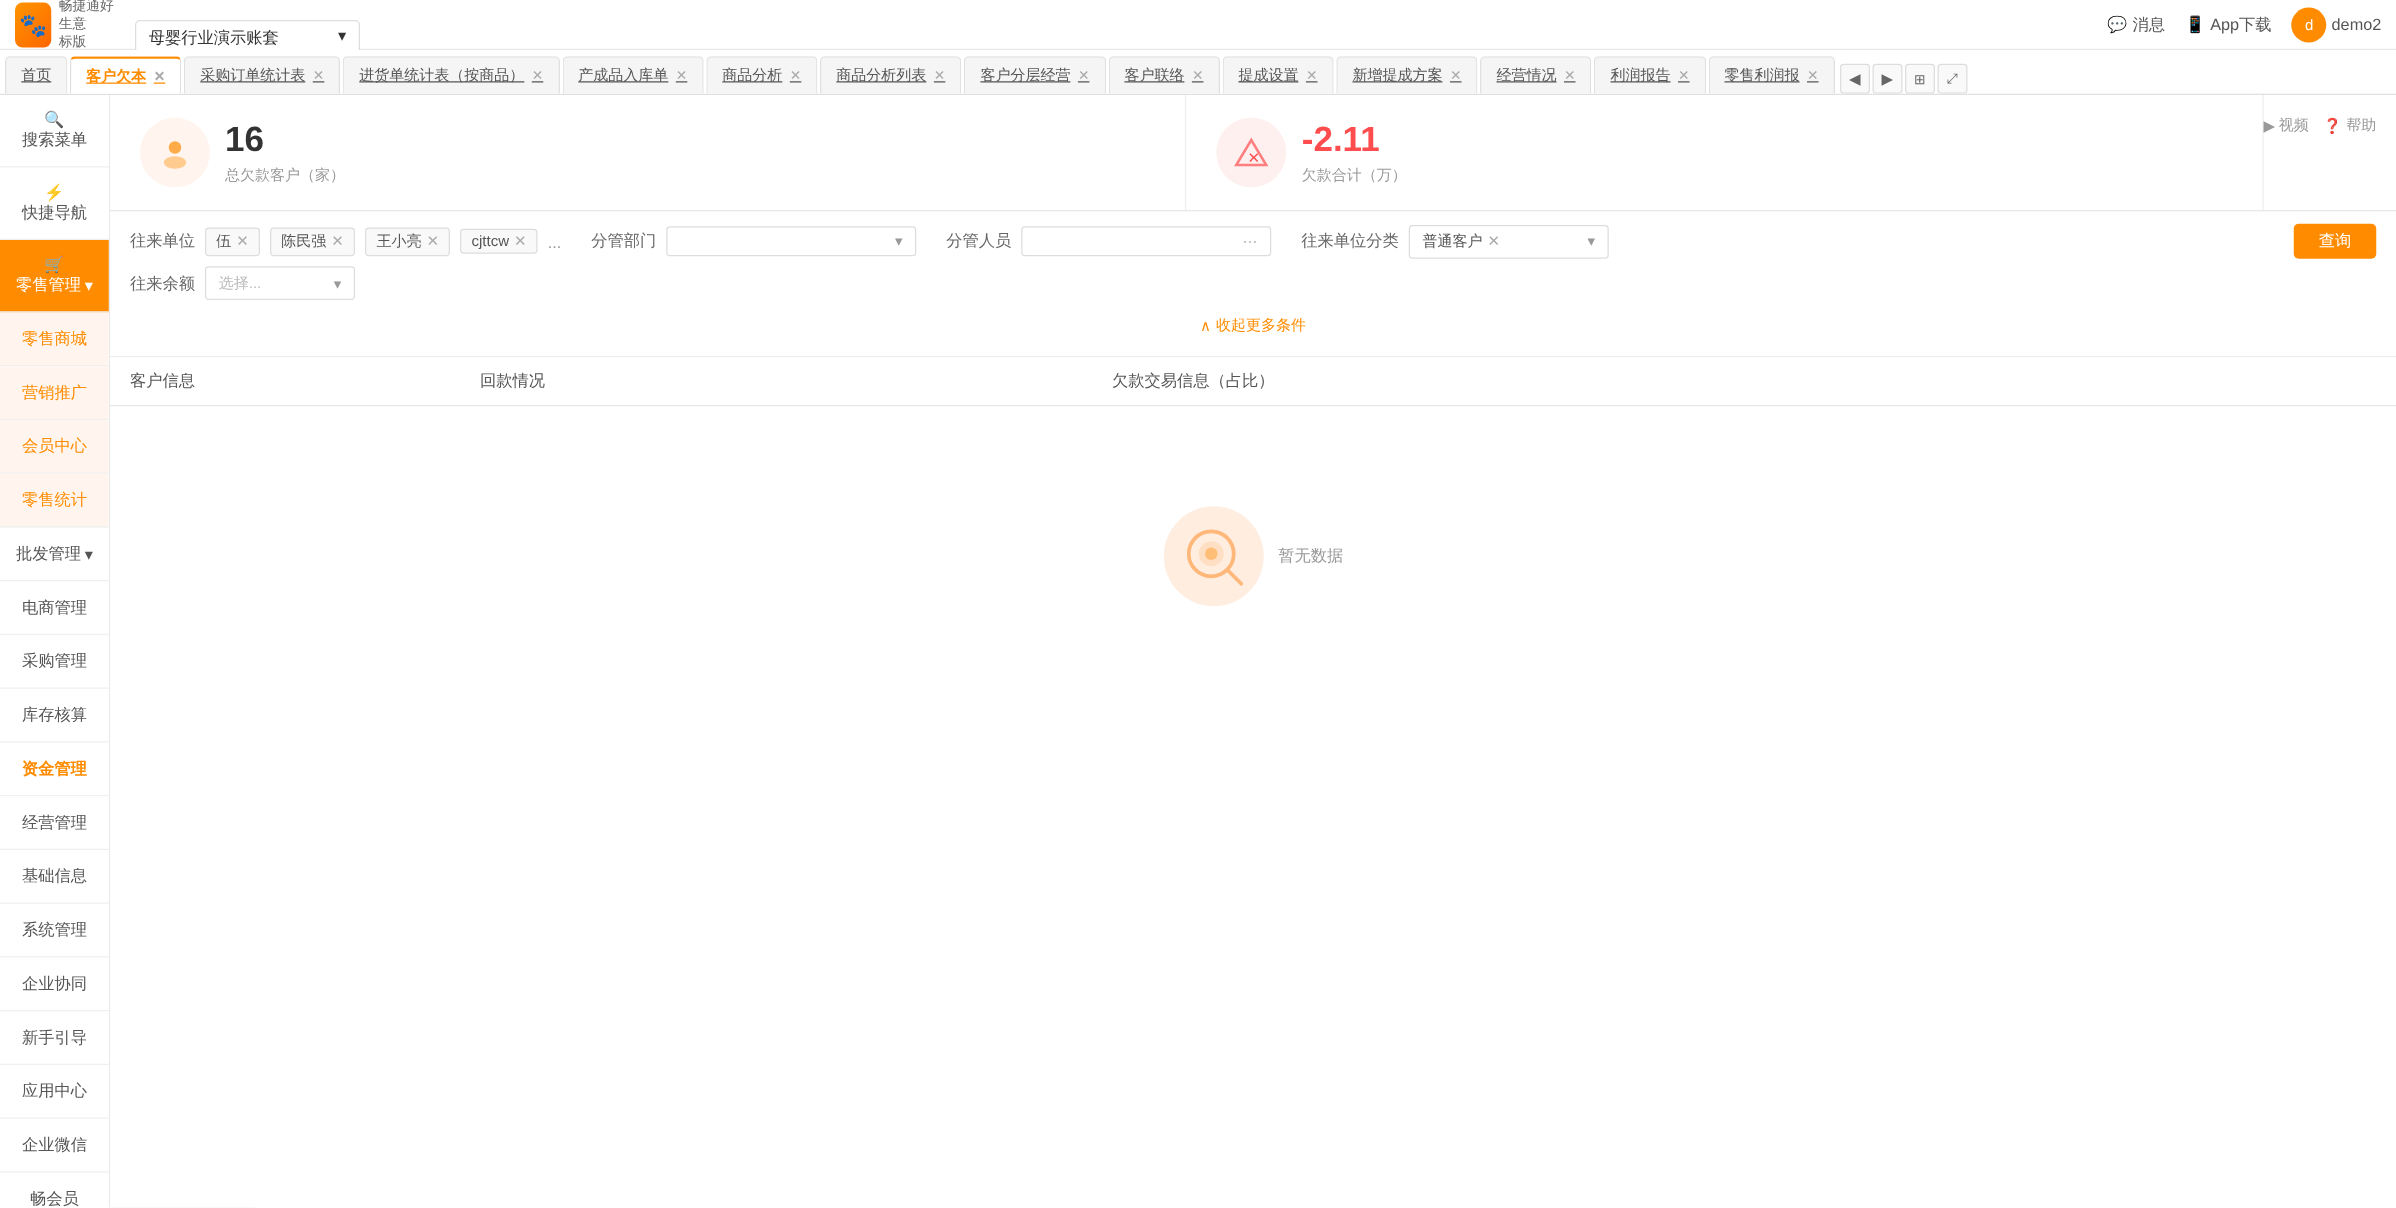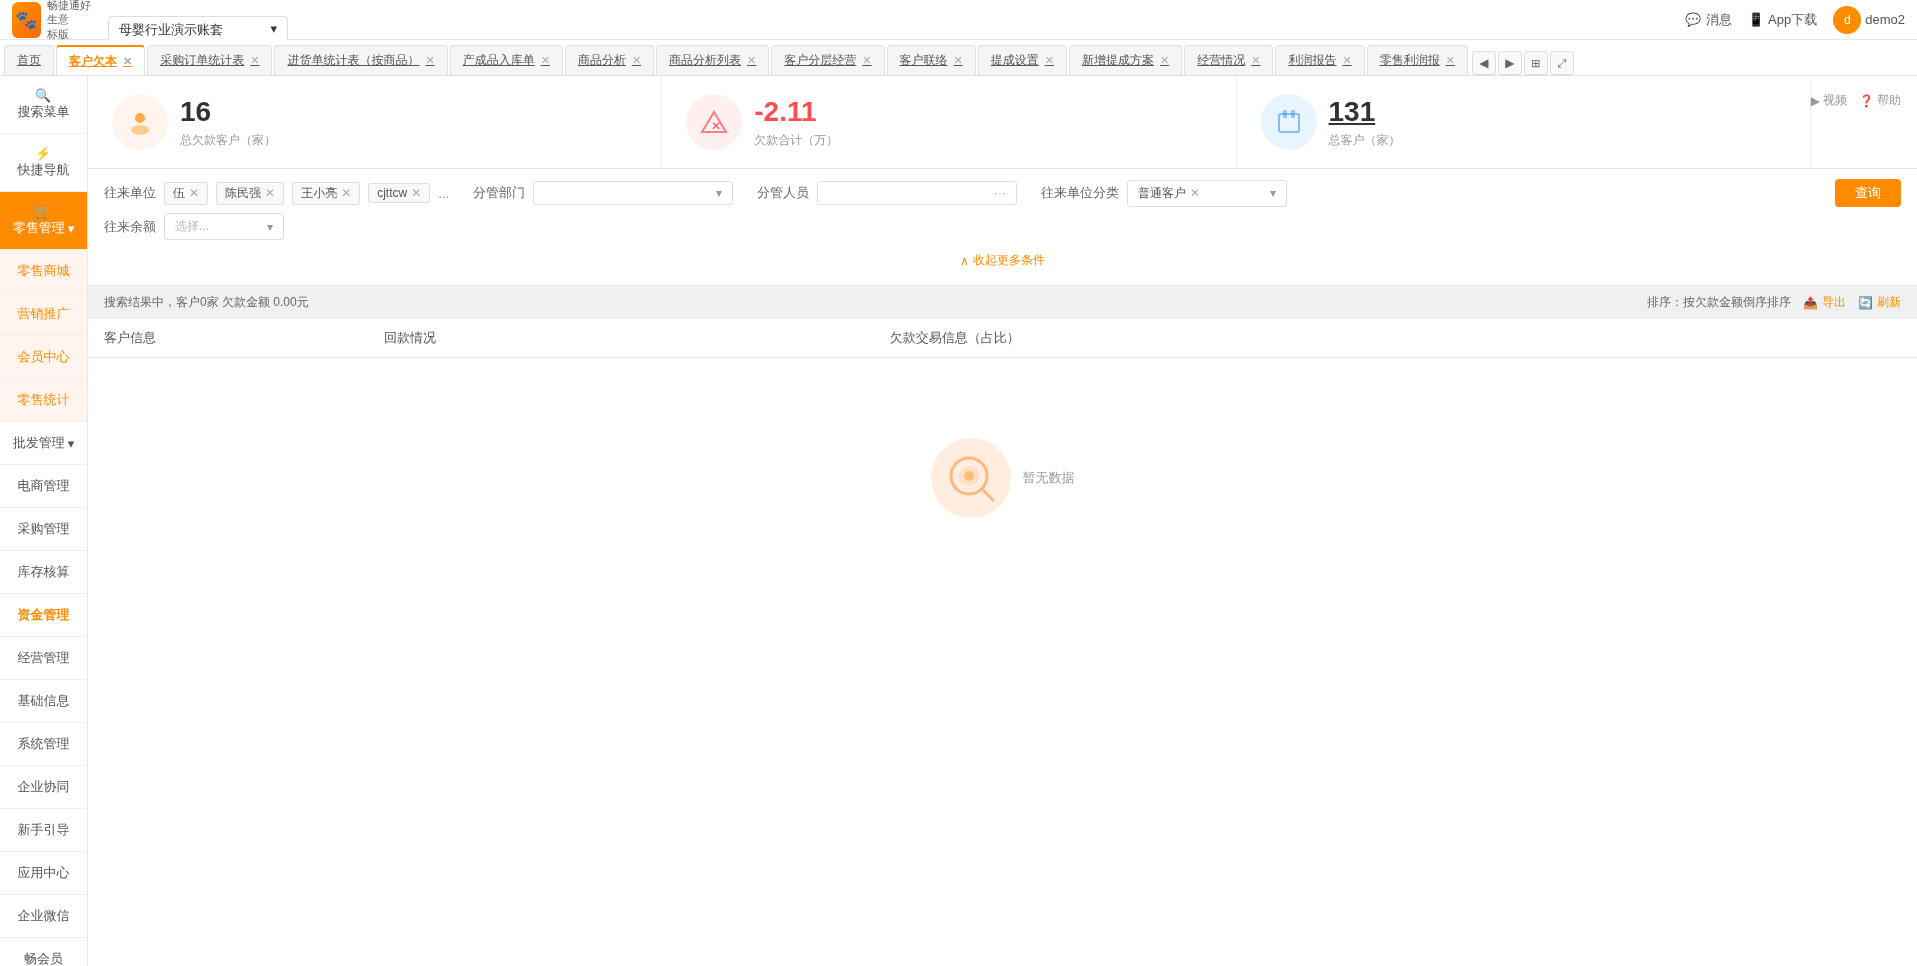--- a/index.html
+++ b/index.html
@@ -368,33 +368,20 @@
           <svg width="28" height="28" viewBox="0 0 28 28" fill="none">
             <polygon points="14,4 26,24 2,24" fill="none" stroke="#ff4d4f" stroke-width="2" opacity="0.7"></polygon>
             <text x="11" y="22" font-size="12" fill="#ff4d4f">✕</text>
           </svg>
         </div>
         <div class="stat-text">
           <div class="stat-value red">-2.11</div>
           <div class="stat-label">欠款合计（万）</div>
         </div>
       </div>
-      <div class="stat-card">
-        <div class="stat-icon-circle stat-icon-3">
-          <svg width="28" height="28" viewBox="0 0 28 28" fill="none">
-            <rect x="4" y="6" width="20" height="18" rx="2" fill="none" stroke="#4096ff" stroke-width="2" opacity="0.6"></rect>
-            <rect x="8" y="2" width="4" height="8" rx="1" fill="#4096ff" opacity="0.5"></rect>
-            <rect x="16" y="2" width="4" height="8" rx="1" fill="#4096ff" opacity="0.5"></rect>
-          </svg>
-        </div>
-        <div class="stat-text">
-          <div class="stat-value black" style="text-decoration:underline;">131</div>
-          <div class="stat-label">总客户（家）</div>
-        </div>
-      </div>
       <div class="stat-help">
         <span style="cursor:pointer; display:flex; align-items:center; gap:3px;">
           <span>▶</span>
           <span>视频</span>
         </span>
         <span style="cursor:pointer; display:flex; align-items:center; gap:3px;">
           <span>❓</span>
           <span>帮助</span>
         </span>
       </div>
@@ -448,34 +435,20 @@
           <span style="color:#bbb;">选择...</span>
           <span style="margin-left:auto;">▾</span>
         </div>
       </div>
       <div class="collapse-btn">
         <span>∧</span>
         <span>收起更多条件</span>
       </div>
     </div>
 
-    <div class="results-bar">
-      <span>搜索结果中，客户0家   欠款金额 0.00元</span>
-      <div class="results-actions">
-        <span style="cursor:pointer; display:flex; align-items:center; gap:3px;">排序：按欠款金额倒序排序</span>
-        <div class="results-action">
-          <span>📤</span>
-          <span>导出</span>
-        </div>
-        <div class="results-action">
-          <span>🔄</span>
-          <span>刷新</span>
-        </div>
-      </div>
-    </div>
 
     <div class="data-table">
       <div class="table-header">
         <div>客户信息</div>
         <div>回款情况</div>
         <div>欠款交易信息（占比）</div>
       </div>
       <div class="table-body">
         <div class="empty-state">
           <div class="empty-icon">

